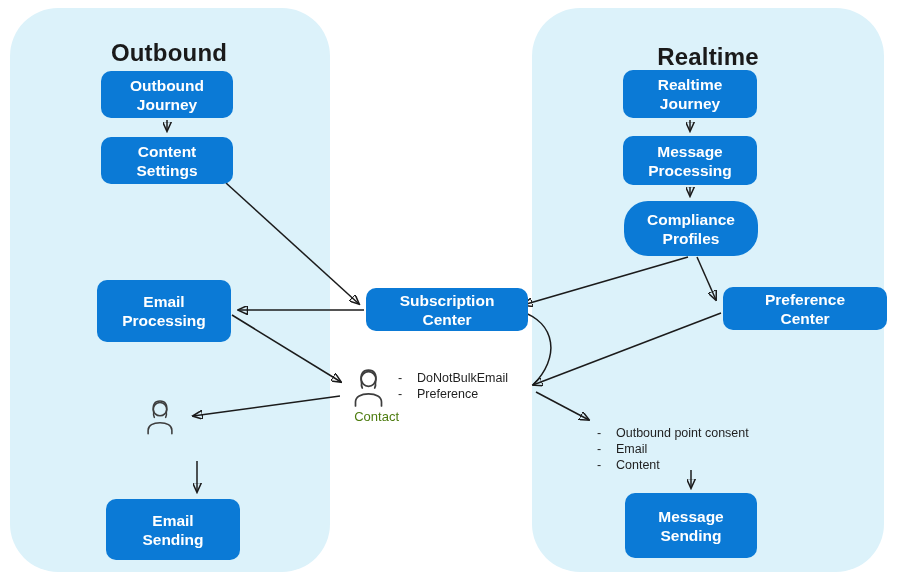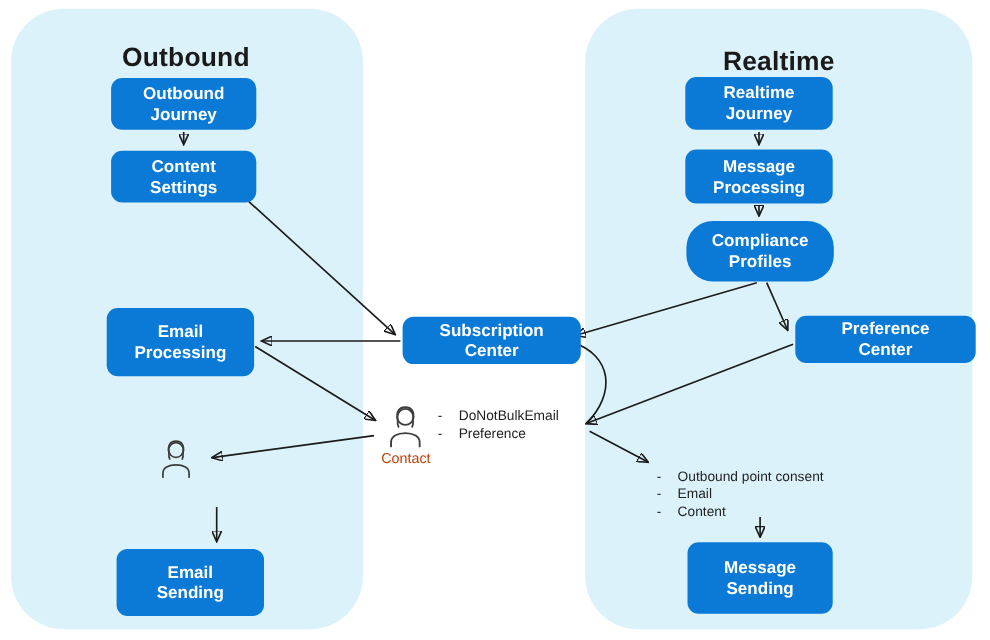--- a/index.html
+++ b/index.html
@@ -20,21 +20,21 @@
     font-size:15.5px;font-weight:600;line-height:19px;white-space:pre-line;
   }
   .arrows{position:absolute;left:0;top:0;pointer-events:none;}
   .arrows line,.arrows path{stroke:#1b1b1b;stroke-width:1.5;fill:none;}
   .bullet-list{
     position:absolute;font-size:12.5px;font-weight:500;color:#1f1f1f;line-height:16px;
   }
   .bullet-row{display:flex;}
   .bullet-dash{width:19px;flex:0 0 19px;}
   .contact-label{
-    position:absolute;text-align:center;font-size:13px;font-weight:500;color:#c2410c;
+    position:absolute;text-align:right;font-size:13px;font-weight:500;color:#4d7c0f;
   }
   .person{position:absolute;}
   .person svg{display:block;}
   .person svg *{stroke:#3d3d3d;stroke-width:1.7;fill:none;stroke-linecap:round;}
 </style>
 </head>
 <body>
 
 <div class="canvas">
 

